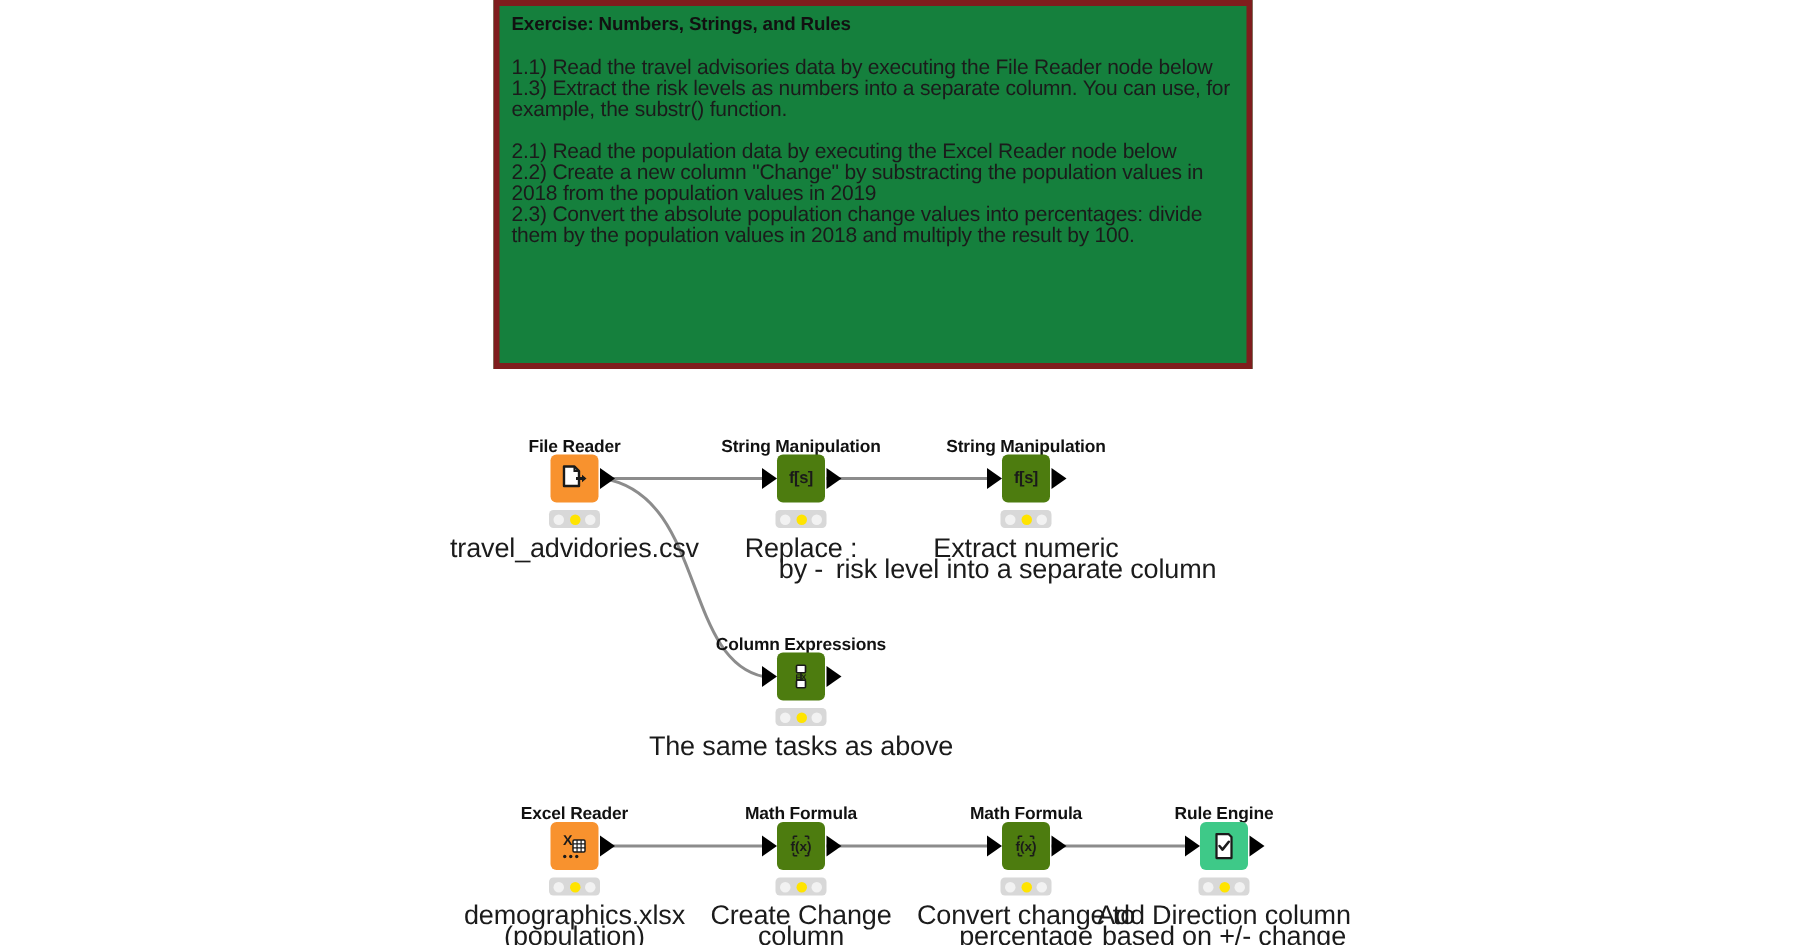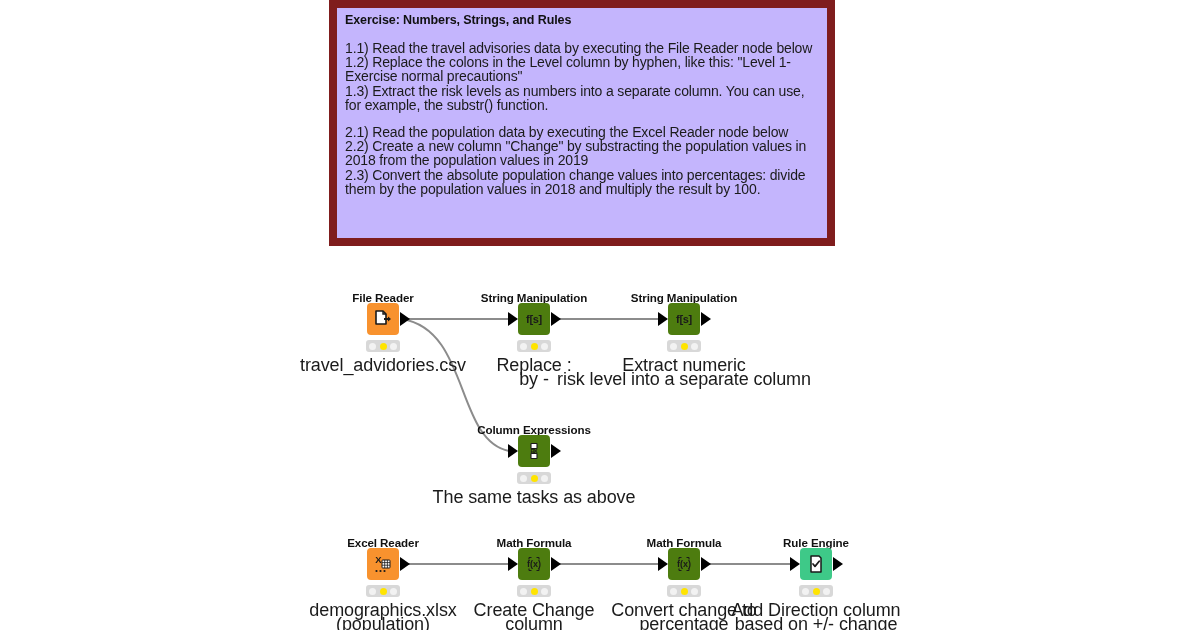--- a/index.html
+++ b/index.html
@@ -18,22 +18,22 @@
   }
 
   
   #annotation-box {
     position: absolute;
     left: 329px;
     top: 0px;
     width: 506px;
     height: 246px;
     box-sizing: border-box;
-    border: 8px solid #7f1d1d;
-    background: #c4b5fd;
+    border: 4px solid #7f1d1d;
+    background: #15803d;
     padding: 5px 8px 4px 8px;
   }
   #annotation-title {
     font-size: 12.5px;
     font-weight: bold;
     line-height: 15px;
     color: #111111;
     letter-spacing: -0.1px;
   }
   .annot-spacer { height: 13px; }
@@ -152,21 +152,20 @@
   }
 </style>
 </head>
 <body>
 
 <div id="annotation-box">
   <div id="annotation-title">Exercise: Numbers, Strings, and Rules</div>
   <div class="annot-spacer"></div>
   <div class="annot-group">
     <div class="annot-line">1.1) Read the travel advisories data by executing the File Reader node below</div>
-    <div class="annot-line">1.2) Replace the colons in the Level column by hyphen, like this: "Level 1- Exercise normal precautions"</div>
     <div class="annot-line">1.3) Extract the risk levels as numbers into a separate column. You can use, for example, the substr() function.</div>
   </div>
   <div class="annot-spacer"></div>
   <div class="annot-group">
     <div class="annot-line">2.1) Read the population data by executing the Excel Reader node below</div>
     <div class="annot-line">2.2) Create a new column "Change" by substracting the population values in 2018 from the population values in 2019</div>
     <div class="annot-line">2.3) Convert the absolute population change values into percentages: divide them by the population values in 2018 and multiply the result by 100.</div>
   </div>
 </div>
 

